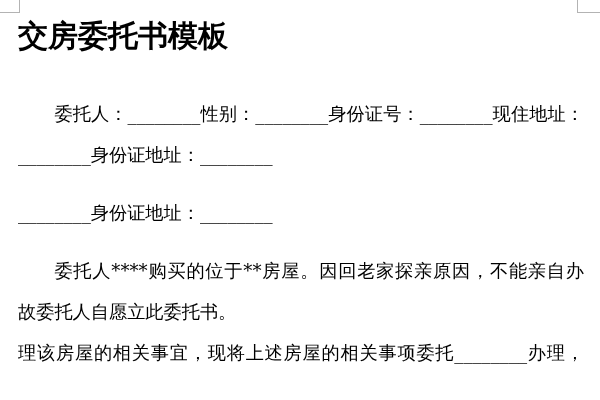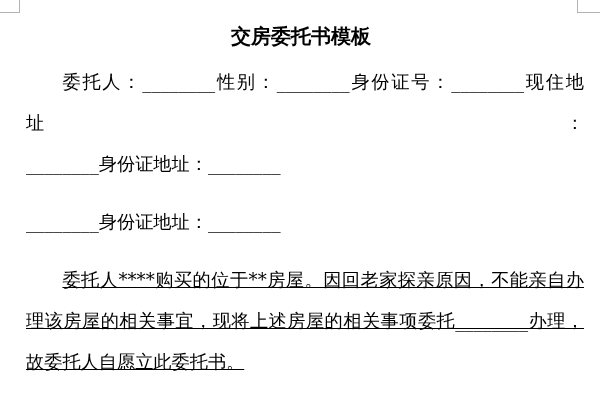--- a/index.html
+++ b/index.html
@@ -36,37 +36,35 @@
     top: 0; right: 0;
     width: 23px; height: 13px;
     border-left: 1px solid var(--mark-color);
     border-bottom: 1px solid var(--mark-color);
   }
   .content {
     position: relative;
     padding: 13px 16px 0 18px;
   }
   .title {
-    margin: 0 0 2px 0;
-    font-size: 20px;
+    margin: 0 0 34px 0;
+    font-size: 30px;
     line-height: 46px;
     font-weight: bold;
-    text-align: center;
     white-space: nowrap;
   }
   .para {
     margin: 0 0 17px 0;
     font-size: 18.2px;
     line-height: 41px;
   }
-  .para:last-child { margin-bottom: 0; text-decoration: underline; }
+  .para:last-child { margin-bottom: 0; }
   .line {
     min-height: 41px;
     text-align: left;
-    margin-left: 8px;
   }
   .line.first { text-indent: 2em; }
   
   .line.fill {
     text-align: justify;
     text-align-last: justify;
   }
 </style>
 </head>
 <body>
@@ -79,18 +77,18 @@
     <div>
         <div class="para">
           <div class="line first fill">委托人：________性别：________身份证号：________现住地址：</div>
           <div class="line">________身份证地址：________</div>
         </div>
         <div class="para">
           <div class="line">________身份证地址：________</div>
         </div>
         <div class="para">
           <div class="line first fill">委托人****购买的位于**房屋。因回老家探亲原因，不能亲自办</div>
+          <div class="line">故委托人自愿立此委托书。</div>
           <div class="line fill">理该房屋的相关事宜，现将上述房屋的相关事项委托________办理，</div>
-          <div class="line">故委托人自愿立此委托书。</div>
         </div>
       </div>
   </div>
 </div>
 
 </body></html>

